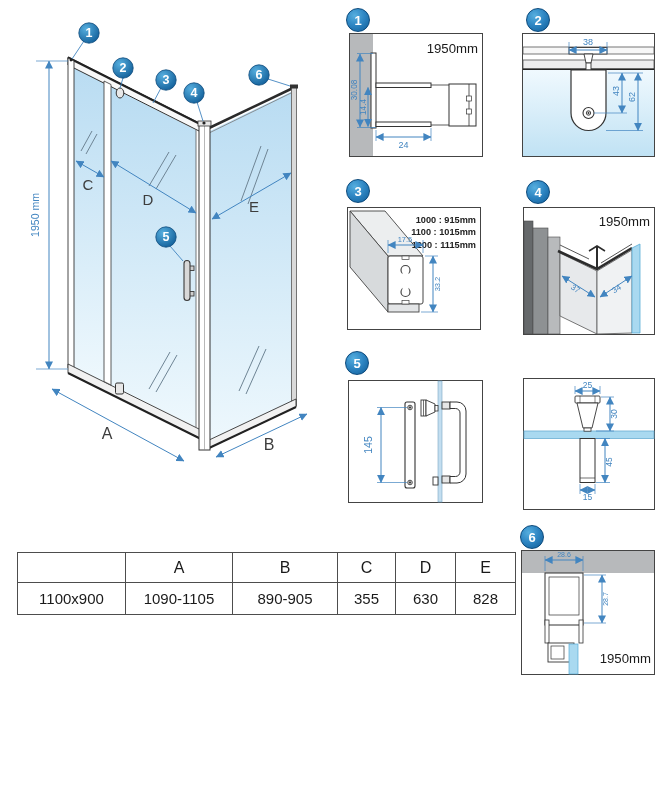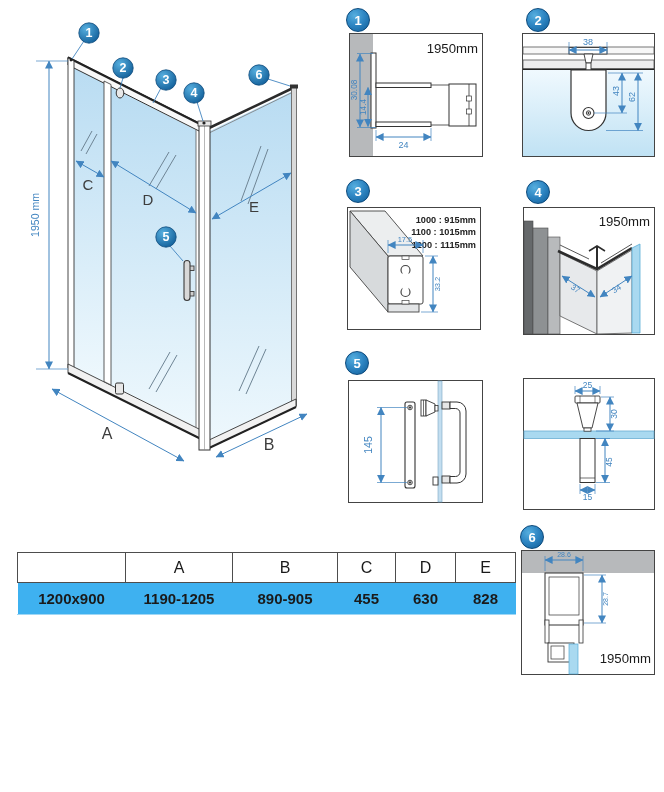--- a/index.html
+++ b/index.html
@@ -351,24 +351,24 @@
       <tr>
         <th></th>
         <th>A</th>
         <th>B</th>
         <th>C</th>
         <th>D</th>
         <th>E</th>
       </tr>
     </thead>
     <tbody>
-      <tr class="hl">
-        <td>1200x900</td>
-        <td>1190-1205</td>
+      <tr>
+        <td>1100x900</td>
+        <td>1090-1105</td>
         <td>890-905</td>
-        <td>455</td>
+        <td>355</td>
         <td>630</td>
         <td>828</td>
       </tr>
     </tbody>
   </table>
 
 </div>
 
 </body></html>

